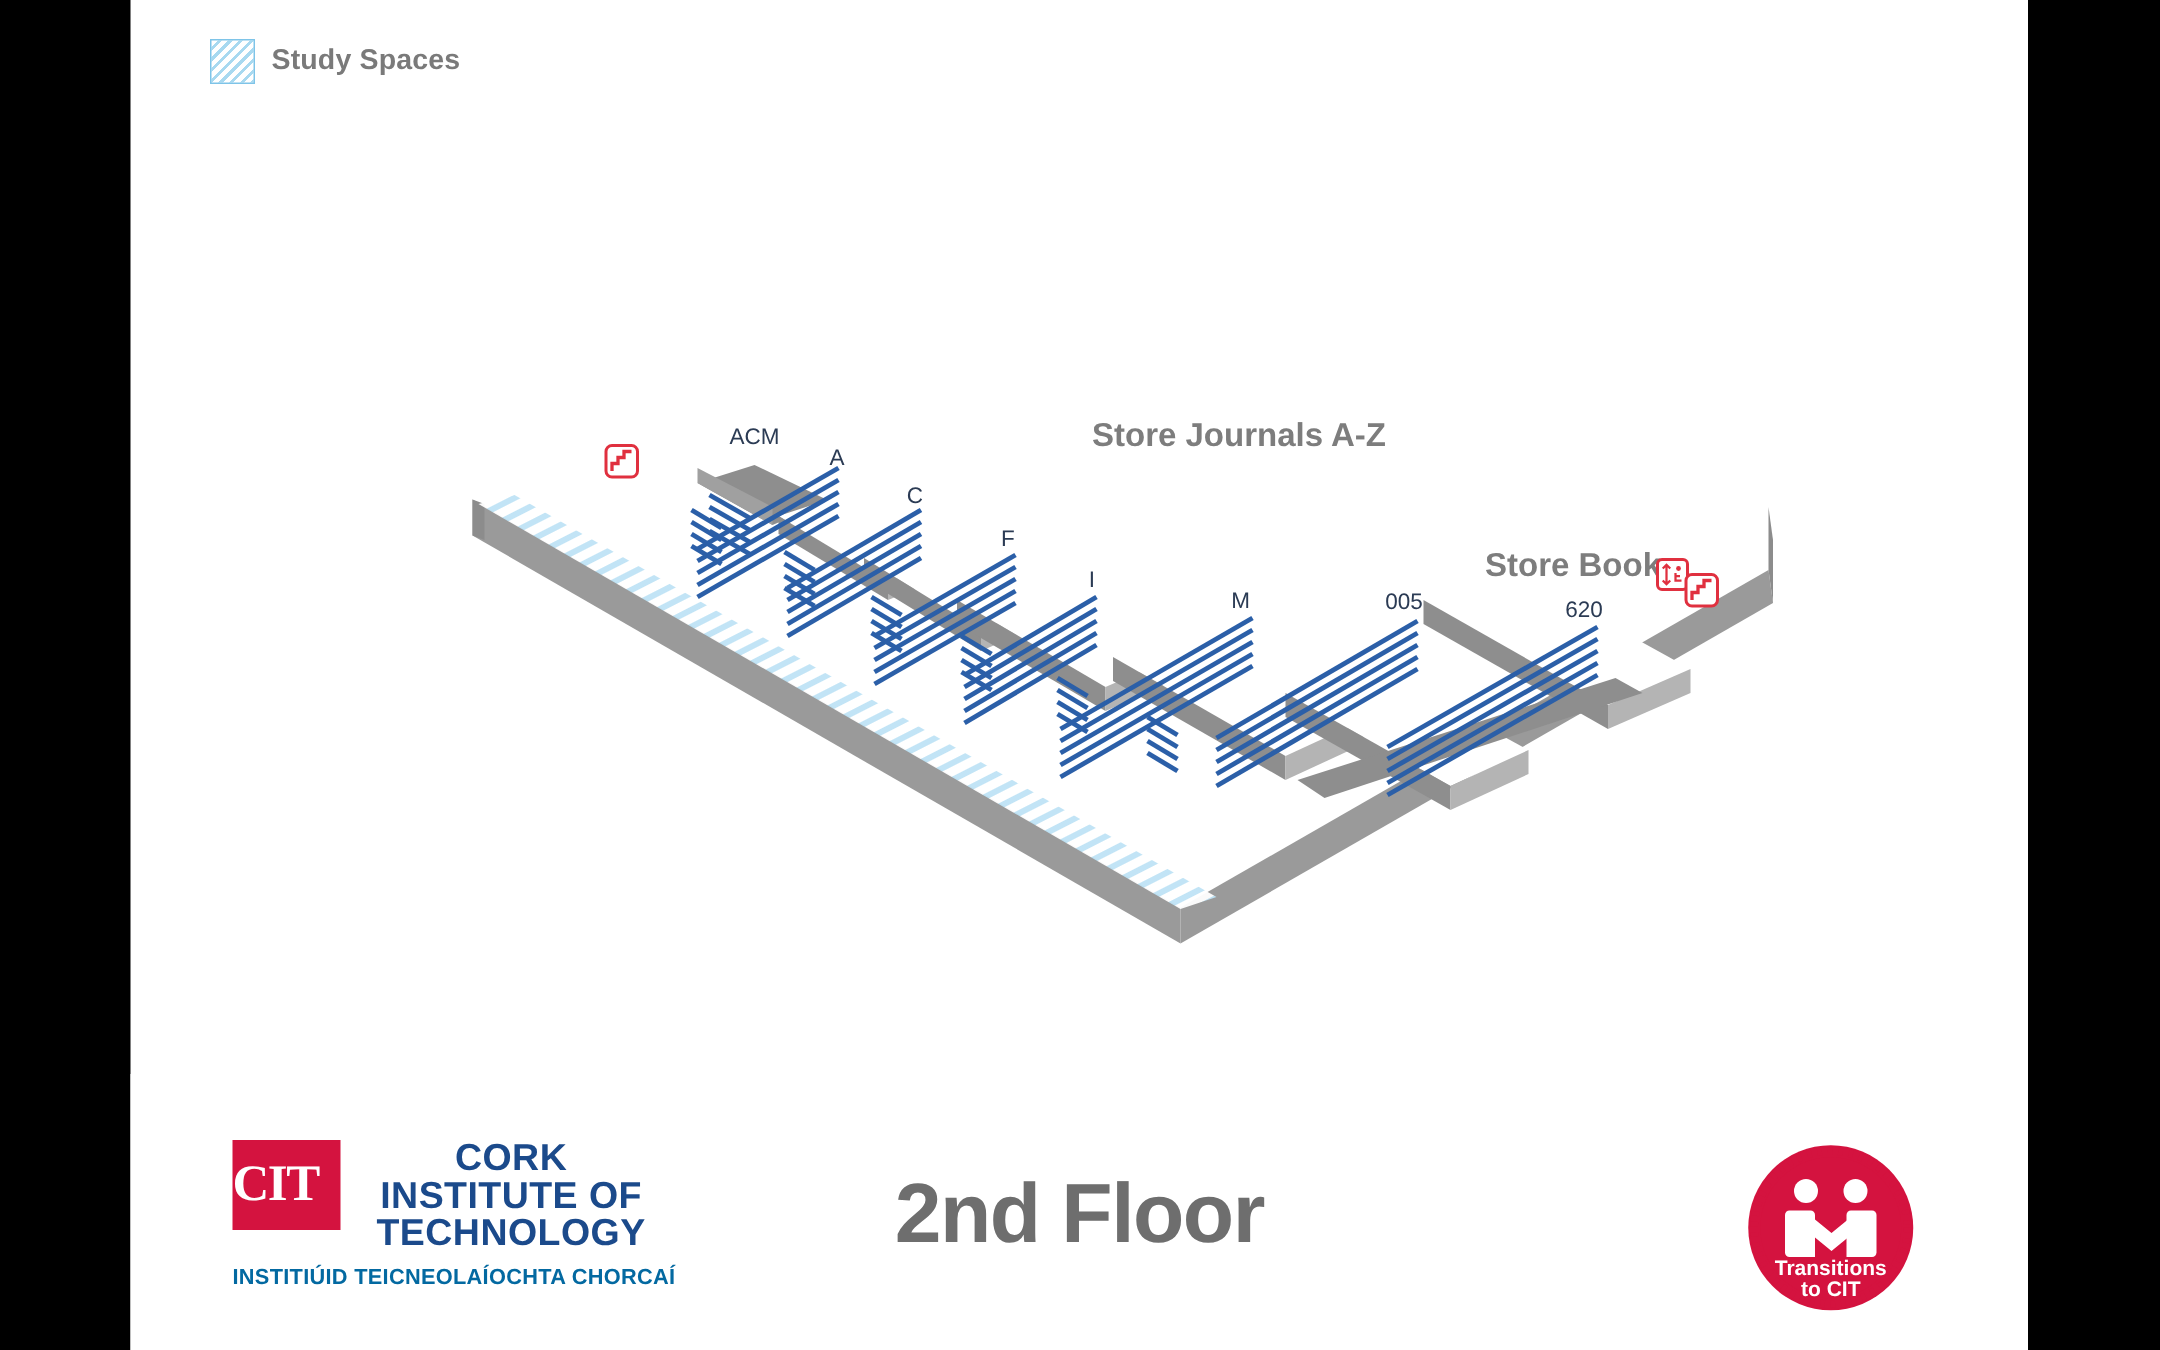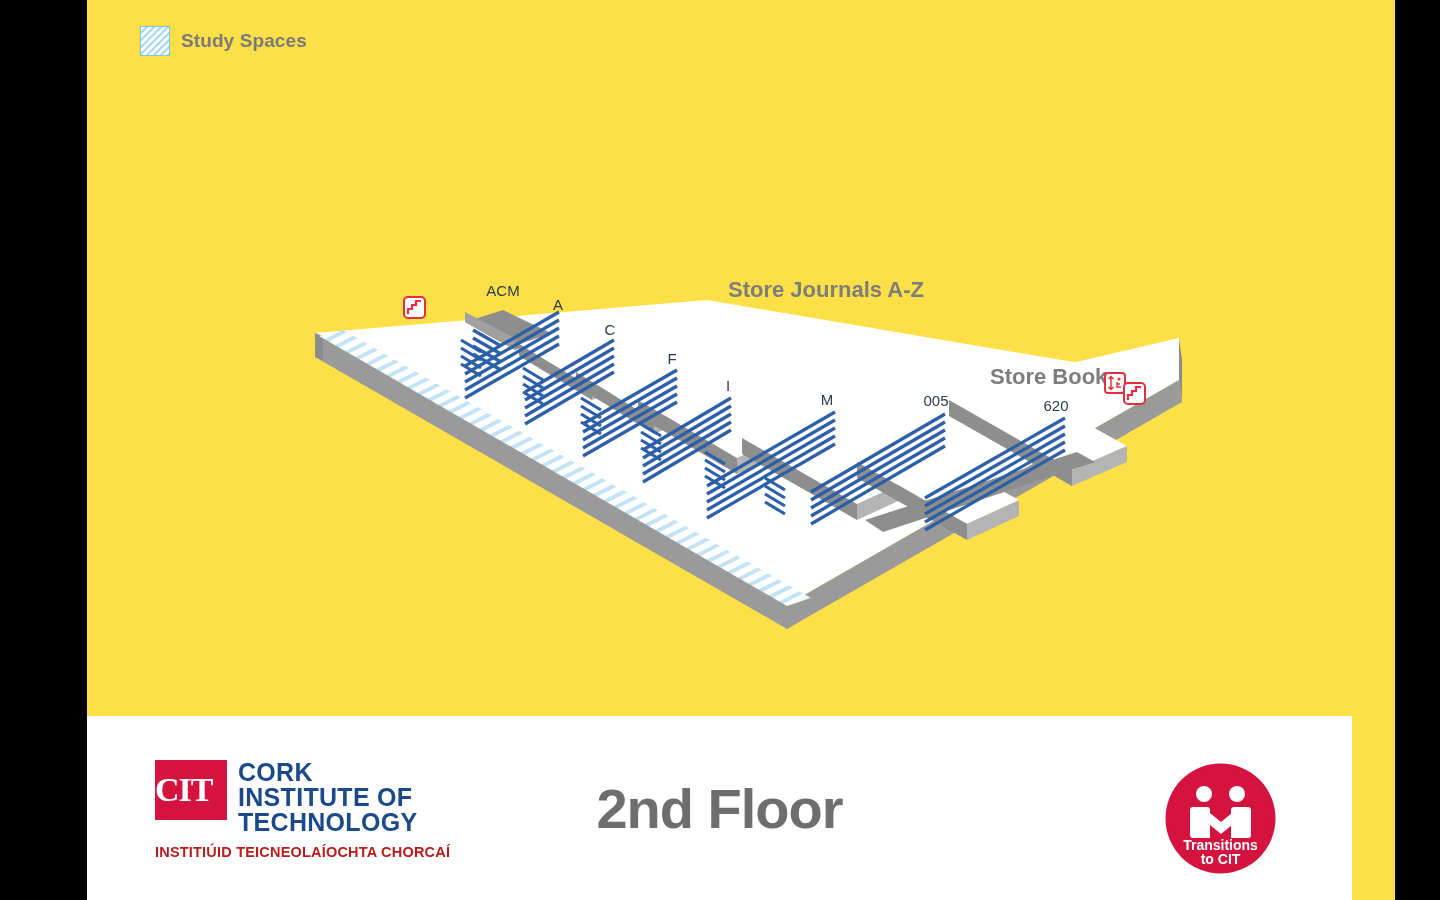--- a/index.html
+++ b/index.html
@@ -1,20 +1,20 @@
 <!DOCTYPE html>
 <html><head>
 <meta charset="utf-8">
 <style>
   html,body{margin:0;padding:0;background:#000;}
   body{width:1440px;height:900px;overflow:hidden;font-family:"Liberation Sans",sans-serif;}
   #stage{position:relative;width:1440px;height:900px;background:#000;}
 
   
-  #content{position:absolute;left:87px;top:0;width:1265px;height:900px;background:#fde047;padding-left:43px;}
+  #content{position:absolute;left:87px;top:0;width:1265px;height:900px;background:#ffffff;}
 
   
   #legend{position:absolute;left:53px;top:26px;display:flex;align-items:center;gap:11px;}
   .legend-swatch{width:28px;height:28px;border:1.5px solid #7ec4e8;background:
       repeating-linear-gradient(135deg,#ffffff 0 3px,#a8d9f0 3px 5px);}
   .legend-label{font-size:19px;color:#7a7a7a;font-weight:600;letter-spacing:.1px;}
 
   
   #map{position:absolute;left:0;top:0;width:1265px;height:716px;}
   #map svg{display:block;}
@@ -26,23 +26,23 @@
   #footer{position:absolute;left:87px;top:716px;width:1265px;height:184px;background:#fff;}
   #floor-title{position:absolute;left:0;top:0;width:1265px;height:184px;
       display:flex;align-items:center;justify-content:center;
       font-size:56px;font-weight:700;color:#6e6e6e;letter-spacing:-1px;}
 
   
   #cit-logo{position:absolute;left:68px;top:44px;display:flex;align-items:flex-start;}
   #cit-mark{width:72px;height:60px;background:#d4133f;display:flex;align-items:center;
       justify-content:flex-start;}
   #cit-mark-text{color:#fff;font-size:34px;font-weight:700;letter-spacing:-1px;font-family:"Liberation Serif",serif;}
-  #cit-words{margin-left:11px;}
+  #cit-words{margin-left:24px;text-align:center;}
   #cit-words .l{color:#1b4a8b;font-size:25px;font-weight:700;line-height:25px;letter-spacing:.3px;}
-  #cit-irish{position:absolute;left:0px;top:84px;color:#b91c1c;font-size:14.5px;font-weight:700;
+  #cit-irish{position:absolute;left:0px;top:84px;color:#0369a1;font-size:14.5px;font-weight:700;
       letter-spacing:.2px;white-space:nowrap;}
 
   
   #badge{position:absolute;left:1076px;top:45px;width:115px;height:115px;text-align:right;}
 </style>
 </head>
 <body>
 
 <div id="stage">
 

